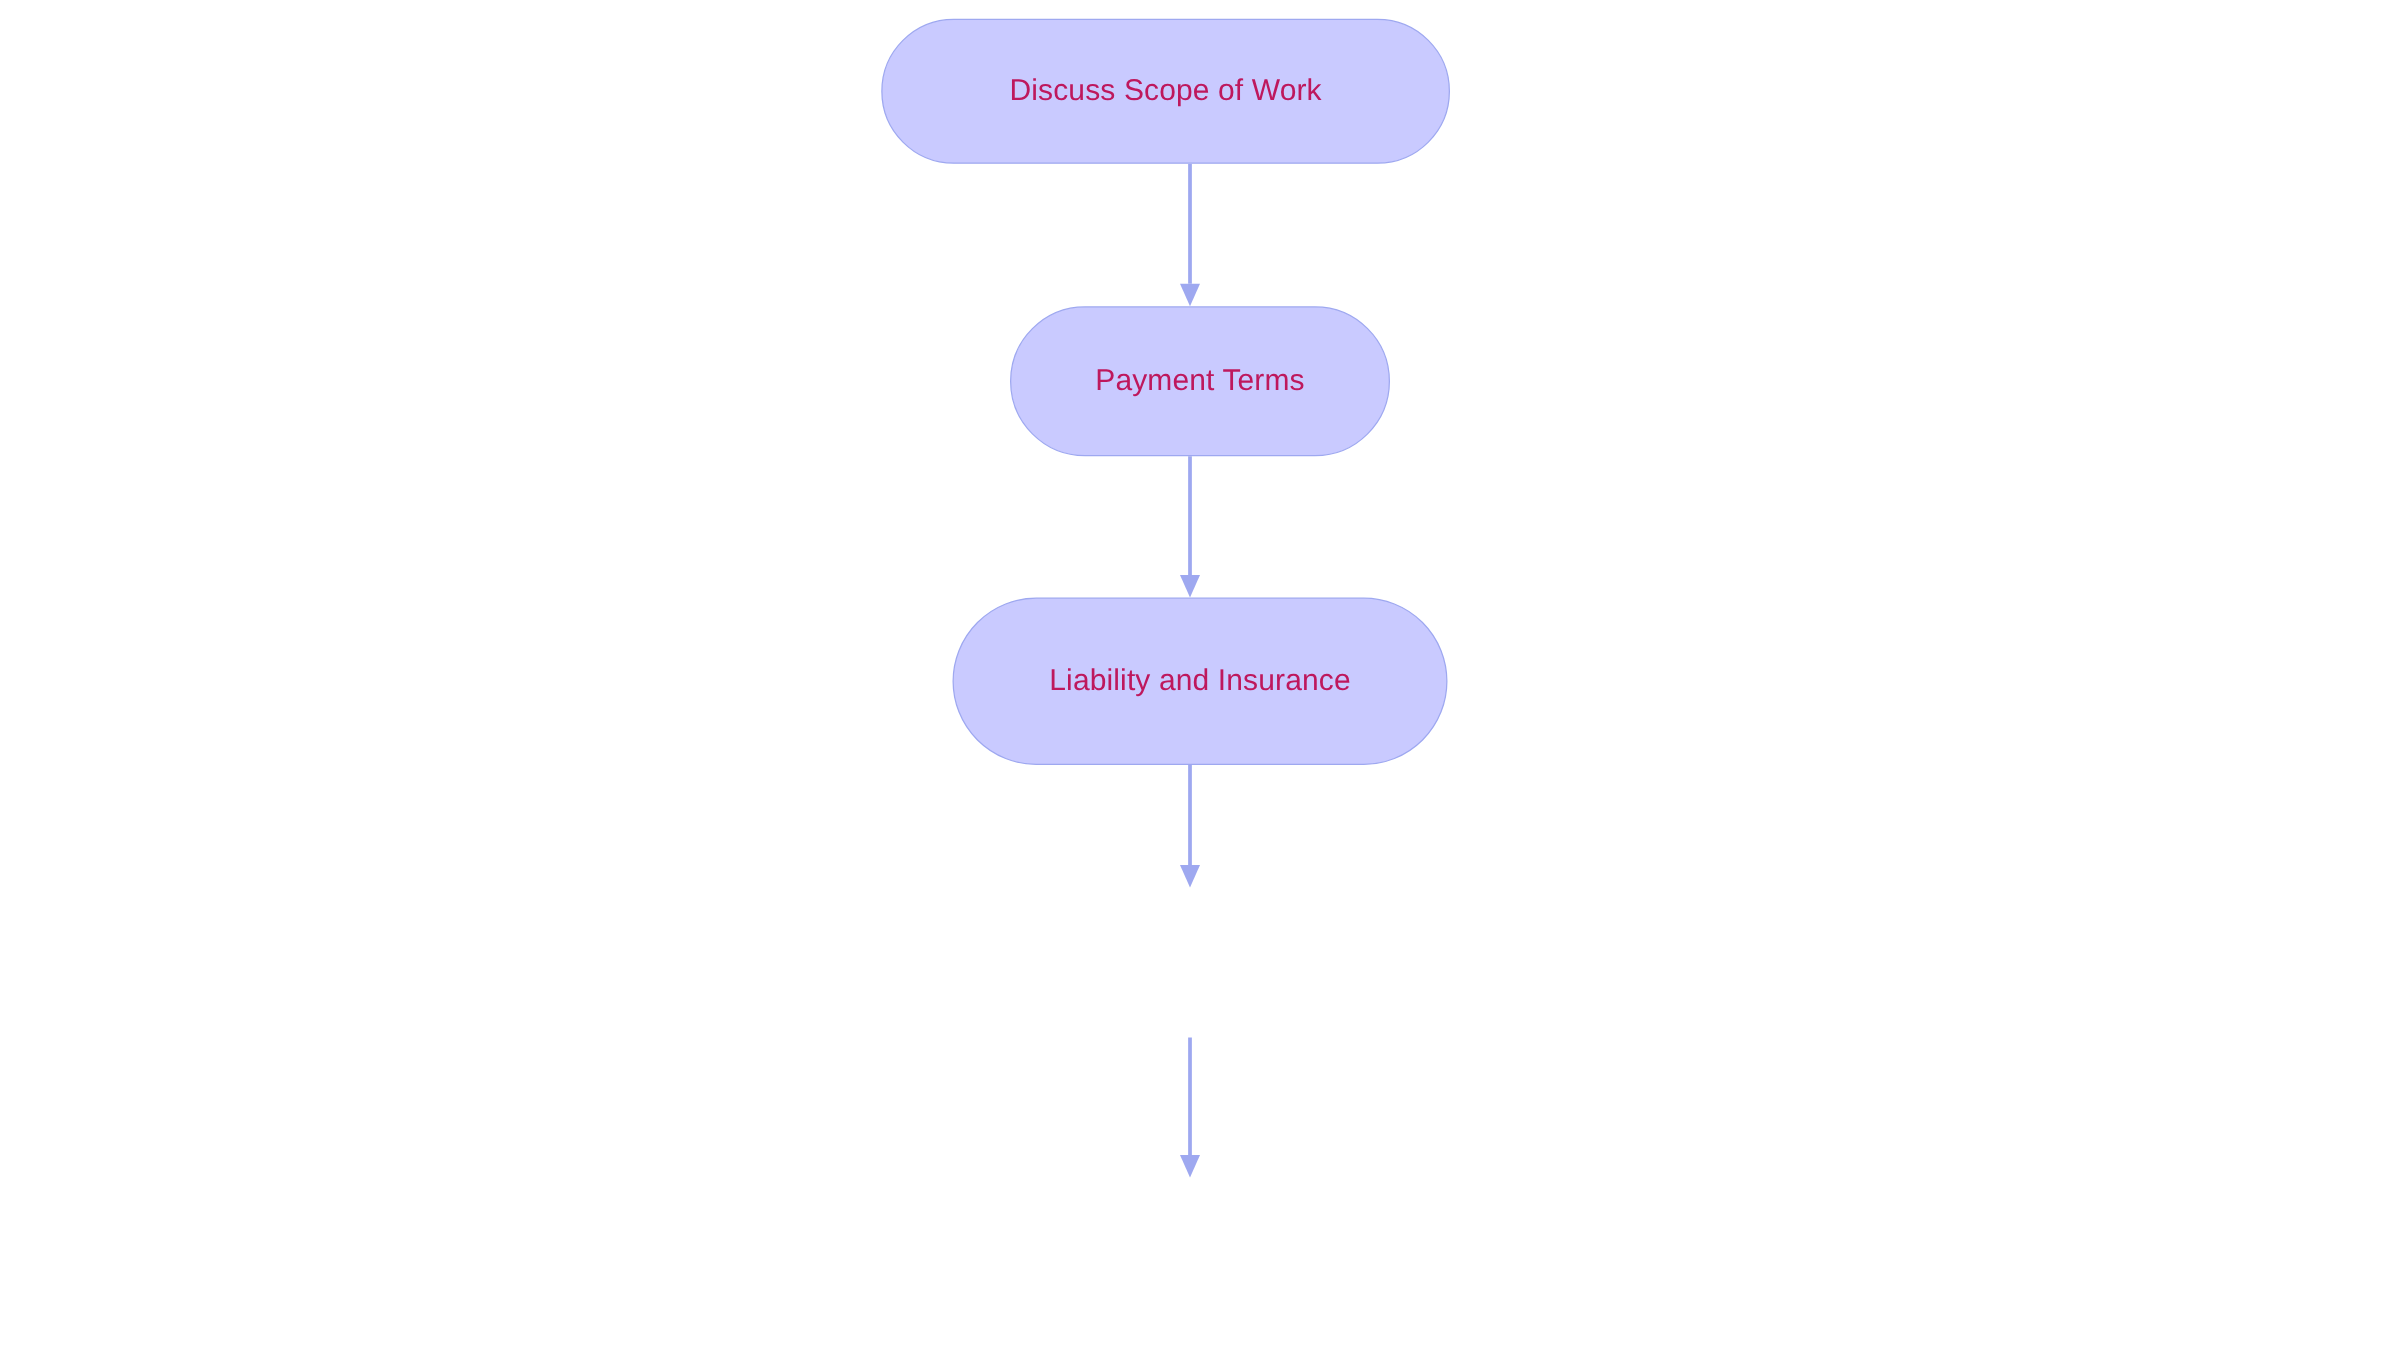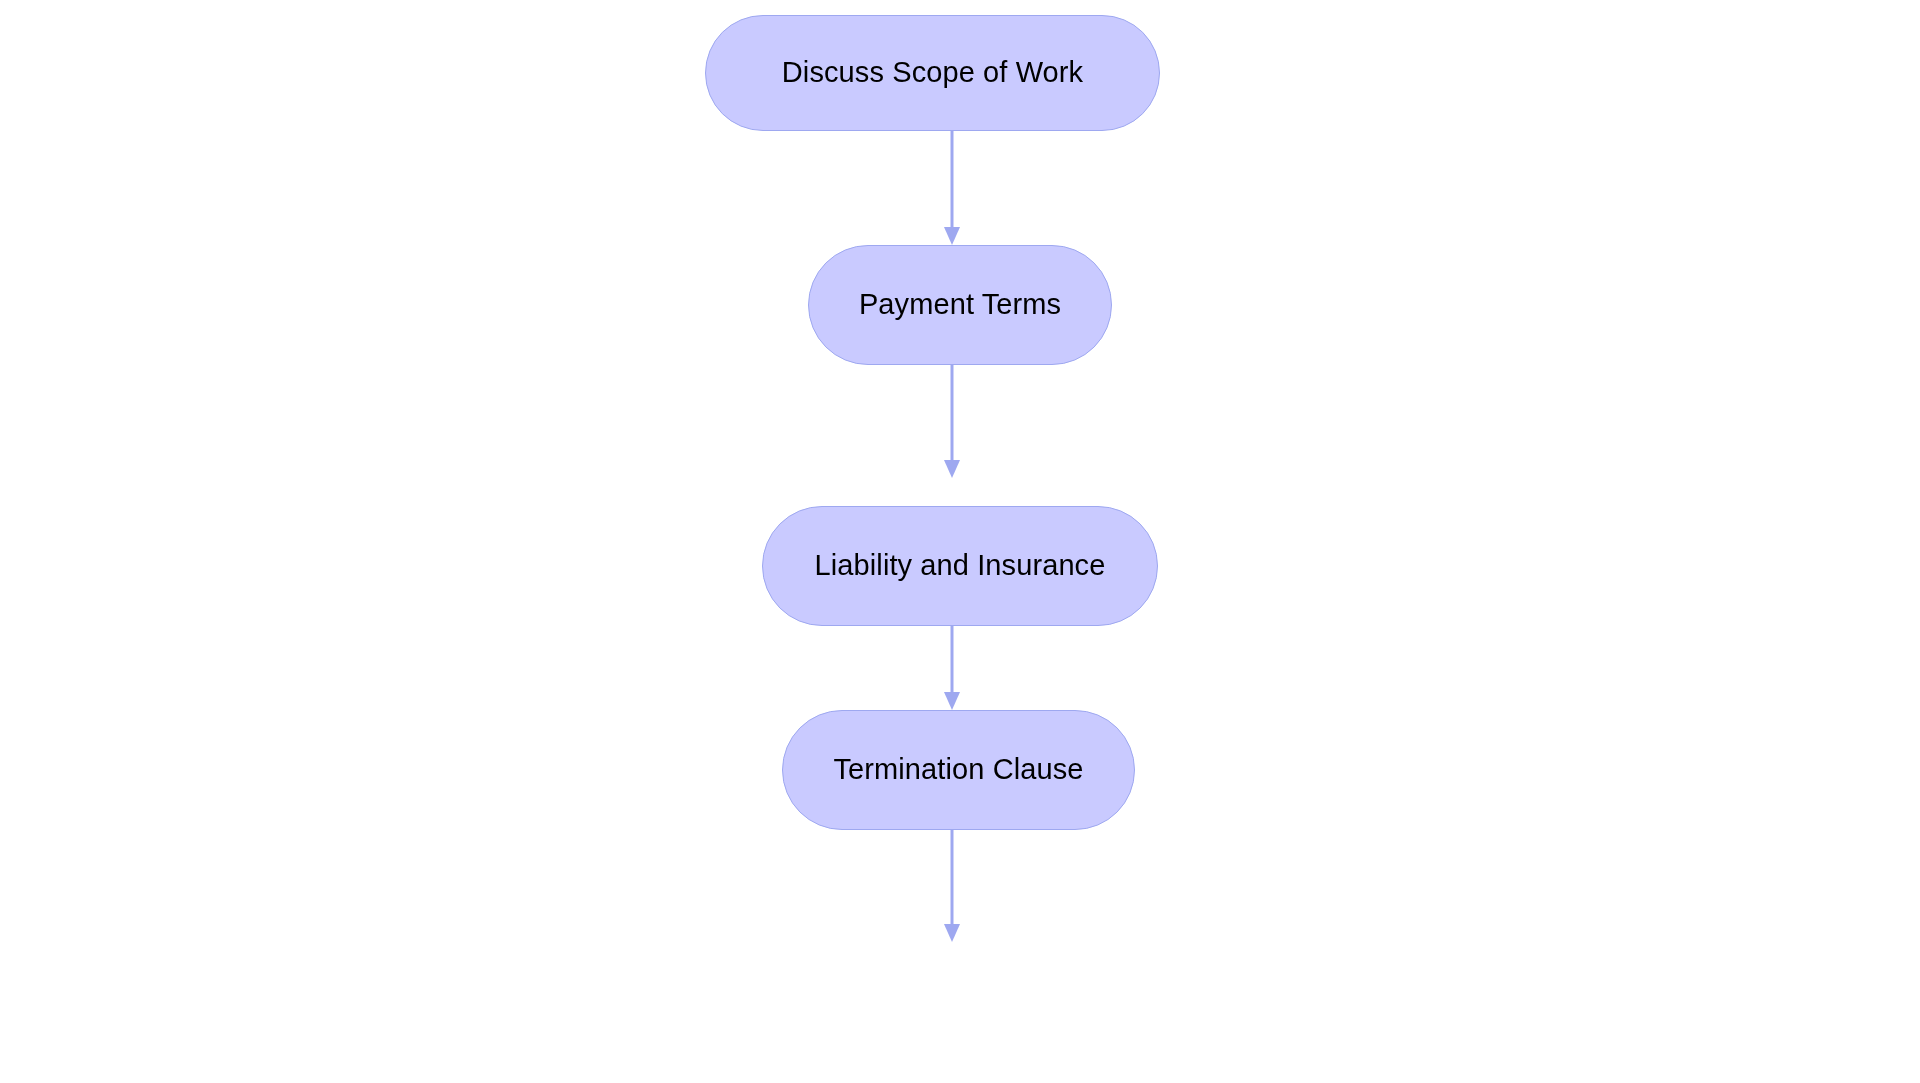--- a/index.html
+++ b/index.html
@@ -28,23 +28,23 @@
     background: #c9caff;
     border: 1.6px solid #9ea8f0;
     border-radius: 9999px;
     display: flex;
     align-items: center;
     justify-content: center;
     text-align: center;
   }
 
   .flow-node-label {
-    color: #000000;
+    color: #be185d;
     font-family: "Liberation Sans", "DejaVu Sans", sans-serif;
-    font-size: 29px;
+    font-size: 24px;
     font-weight: 400;
     line-height: 1.1;
     letter-spacing: 0.1px;
     white-space: nowrap;
     user-select: none;
   }
 
   .flow-edge {
     position: absolute;
     pointer-events: none;
@@ -89,22 +89,19 @@
   </div>
 
   <div class="flow-node" style="left:705px; top:15px; width:455px; height:116px;">
     <span class="flow-node-label">Discuss Scope of Work</span>
   </div>
 
   <div class="flow-node" style="left:808px; top:245px; width:304px; height:120px;">
     <span class="flow-node-label">Payment Terms</span>
   </div>
 
-  <div class="flow-node" style="left:762px; top:506px; width:396px; height:120px;">
+  <div class="flow-node" style="left:762px; top:478px; width:396px; height:134px;">
     <span class="flow-node-label">Liability and Insurance</span>
   </div>
 
-  <div class="flow-node" style="left:782px; top:710px; width:353px; height:120px;">
-    <span class="flow-node-label">Termination Clause</span>
-  </div>
 
 
 </div>
 
 </body></html>

